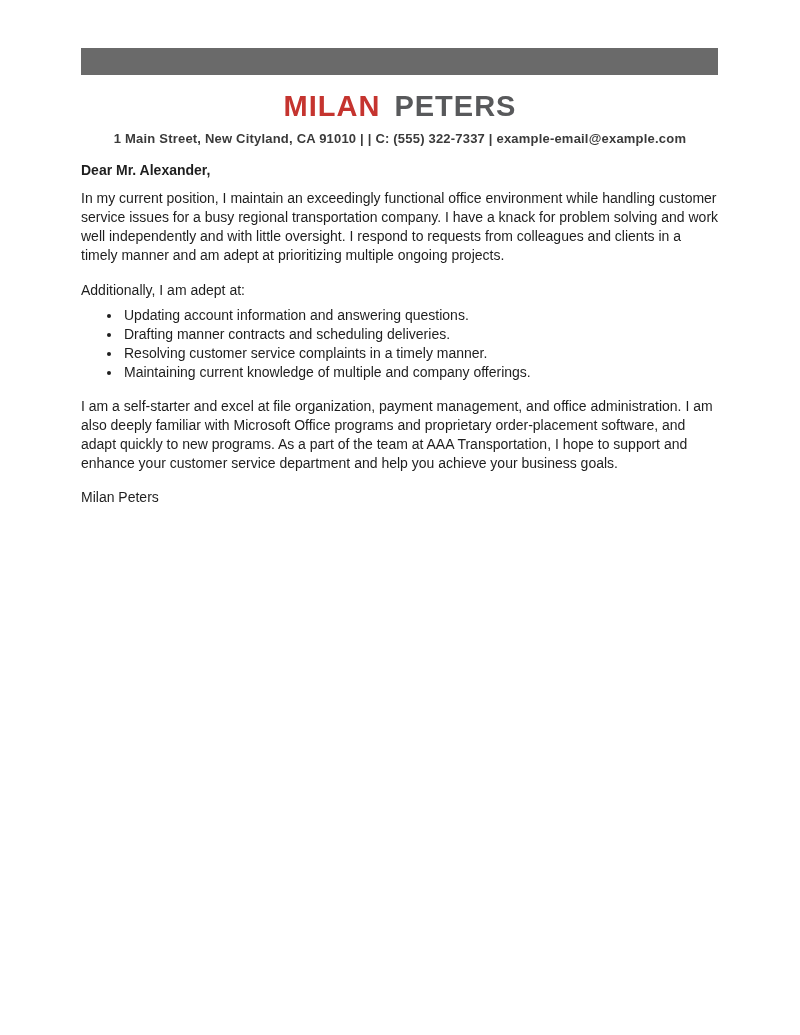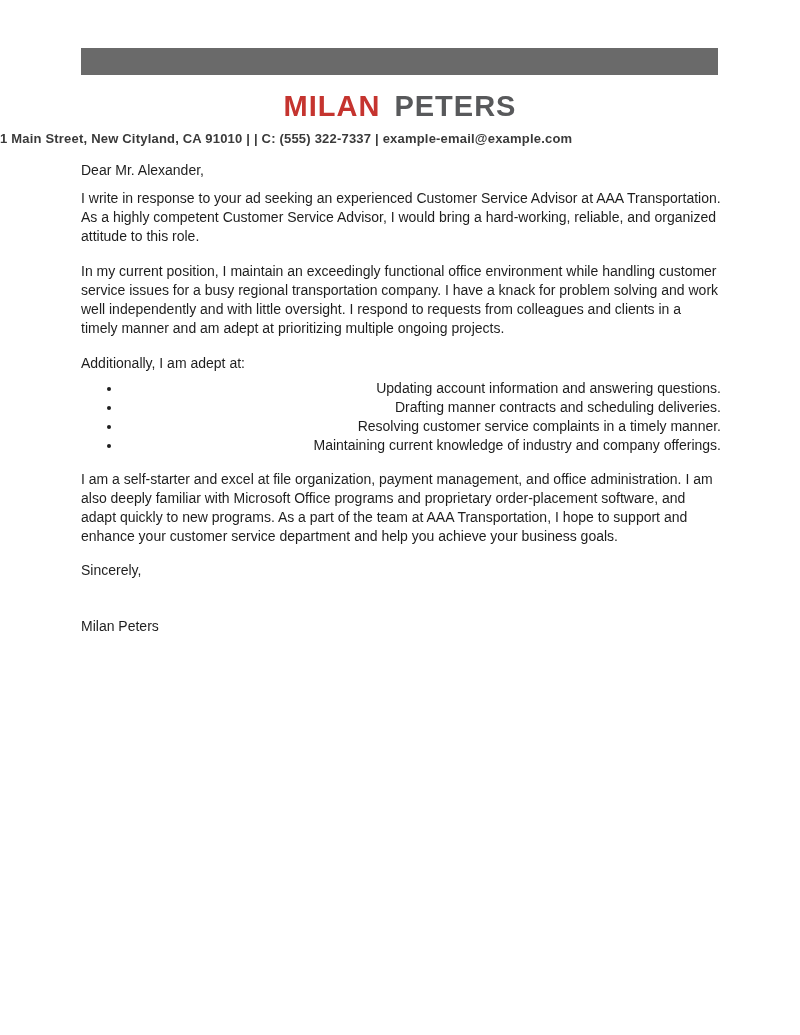--- a/index.html
+++ b/index.html
@@ -27,42 +27,42 @@
     text-align: center;
     font-size: 29px;
     font-weight: 700;
     letter-spacing: 1px;
     line-height: 1.1;
   }
   .name-first { color: var(--c-name-first, #c5342f); }
   .name-last  { color: var(--c-name-last, #58595b); margin-left: 5px; }
   .contact {
     margin-top: 8px;
+    text-align: center;
     font-size: 13px;
     font-weight: 700;
     letter-spacing: 0.2px;
     color: var(--c-contact, #3a3a3a);
   }
   .body-text {
     margin: 15px 0 0 81px;
     width: 640px;
     font-size: 14px;
     line-height: 19px;
     color: var(--c-body, #1e1e1e);
   }
   .body-text p { margin: 0 0 15px 0; }
-  p.mb9  { margin-bottom: 9px; }
+  p.mb9  { margin-bottom: 9px; font-weight: bold; }
   p.mb16 { margin-bottom: 16px; }
   p.mb18 { margin-bottom: 6px; }
   p.mb37 { margin-bottom: 37px; }
   ul.skills {
     margin: 0 0 15px 0;
     padding-left: 41px;
     list-style: disc outside;
-    text-align: right;
   }
   ul.skills li {
     margin: 0;
     padding-left: 2px;
     line-height: 19px;
   }
 </style>
 </head>
 <body>
 
@@ -71,34 +71,32 @@
   <div class="top-bar"></div>
 
   <h1 class="name"><span class="name-first">MILAN</span> <span class="name-last">PETERS</span></h1>
 
   <div class="contact">1 Main Street, New Cityland, CA 91010 | | C: (555) 322-7337 | example-email@example.com</div>
 
   <div class="body-text">
 
     <p class="mb9">Dear Mr. Alexander,</p>
 
-    <p class="mb16">I write in response to your ad seeking an experienced Customer Service Advisor at AAA Transportation. As a highly competent Customer Service Advisor, I would bring a hard-working, reliable, and organized attitude to this role.</p>
 
     <p class="mb16">In my current position, I maintain an exceedingly functional office environment while handling customer service issues for a busy regional transportation company. I have a knack for problem solving and work well independently and with little oversight. I respond to requests from colleagues and clients in a timely manner and am adept at prioritizing multiple ongoing projects.</p>
 
     <p class="mb18">Additionally, I am adept at:</p>
 
     <ul class="skills">
       <li>Updating account information and answering questions.</li>
       <li>Drafting manner contracts and scheduling deliveries.</li>
       <li>Resolving customer service complaints in a timely manner.</li>
-      <li>Maintaining current knowledge of industry and company offerings.</li>
+      <li>Maintaining current knowledge of multiple and company offerings.</li>
     </ul>
 
     <p>I am a self-starter and excel at file organization, payment management, and office administration. I am also deeply familiar with Microsoft Office programs and proprietary order-placement software, and adapt quickly to new programs. As a part of the team at AAA Transportation, I hope to support and enhance your customer service department and help you achieve your business goals.</p>
 
 
-    <p class="mb37">Sincerely,</p>
 
     <p>Milan Peters</p>
 
   </div>
 </div>
 
 </body></html>

